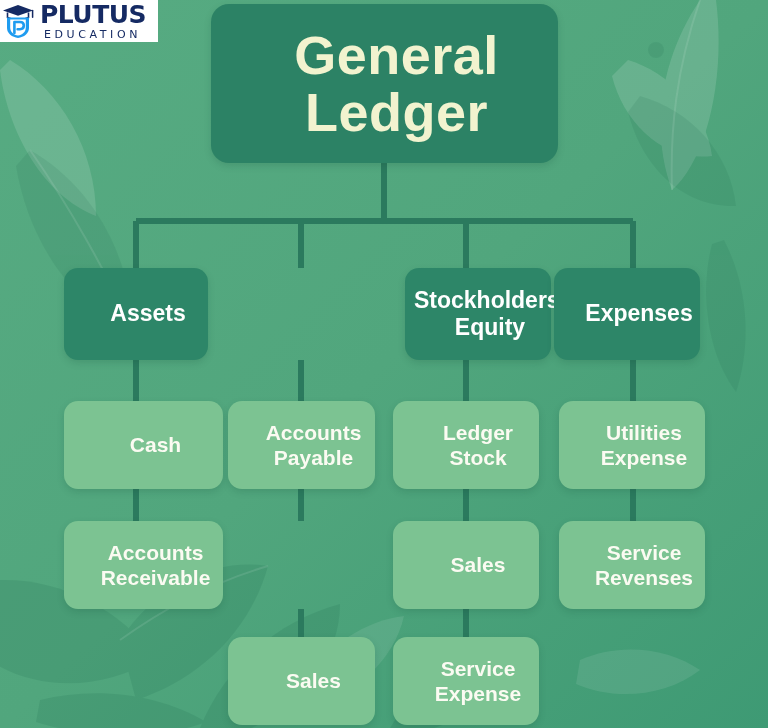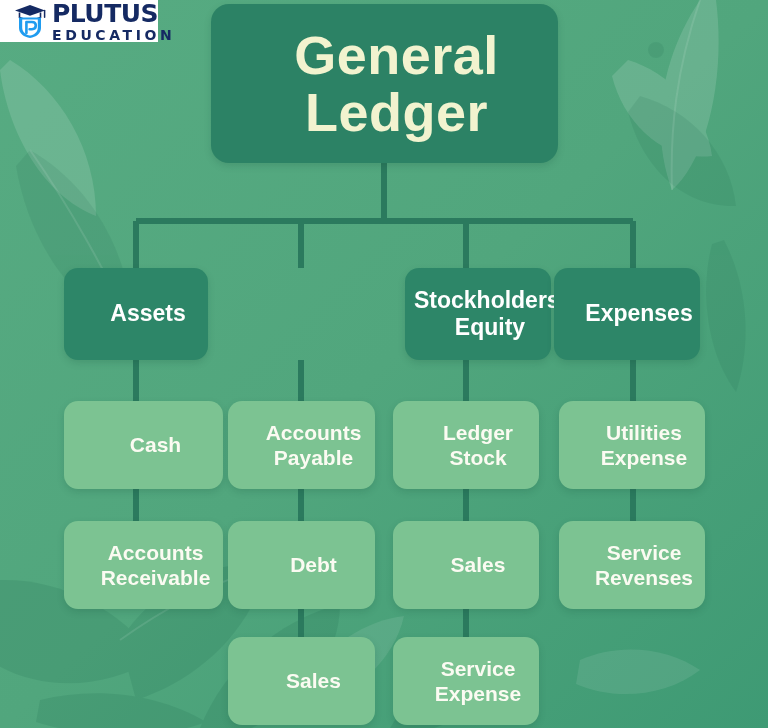--- a/index.html
+++ b/index.html
@@ -30,44 +30,44 @@
   #logo-badge {
     position: absolute;
     left: 0;
     top: 0;
     width: 158px;
     height: 42px;
     background: #ffffff;
     z-index: 30;
     display: flex;
     align-items: center;
-    padding-left: 12px;
+    padding-left: 0;
   }
   #logo-mark { flex: 0 0 auto; width: 36px; height: 34px; }
   #logo-words {
     display: flex;
     flex-direction: column;
     justify-content: center;
     margin-left: 4px;
     line-height: 1;
   }
   #logo-primary {
     font-family: "DejaVu Sans", sans-serif;
     font-weight: bold;
     font-size: 25px;
     color: #152a63;
     letter-spacing: -0.5px;
   }
   #logo-secondary {
     font-family: "DejaVu Sans", sans-serif;
-    font-weight: bold;
-    font-size: 14px;
+    font-weight: normal;
+    font-size: 11px;
     color: #152a63;
     letter-spacing: 3.6px;
-    text-align: left;
+    text-align: center;
     margin-top: 2px;
     padding-right: 1px;
   }
 
   
   #org-chart {
     position: absolute;
     inset: 0;
     z-index: 10;
   }
@@ -275,23 +275,20 @@
     </div>
     <div class="node leafy row-2 col-expenses">
       <span class="node-label">Utilities
 Expense</span>
     </div>
 
     <div class="node leafy row-3 col-assets">
       <span class="node-label">Accounts
 Receivable</span>
     </div>
-    <div class="node leafy row-3 col-liab">
-      <span class="node-label">Debt</span>
-    </div>
     <div class="node leafy row-3 col-equity">
       <span class="node-label">Sales</span>
     </div>
     <div class="node leafy row-3 col-expenses">
       <span class="node-label">Service
 Revenses</span>
     </div>
 
     <div class="node leafy row-4 col-liab">
       <span class="node-label">Sales</span>

